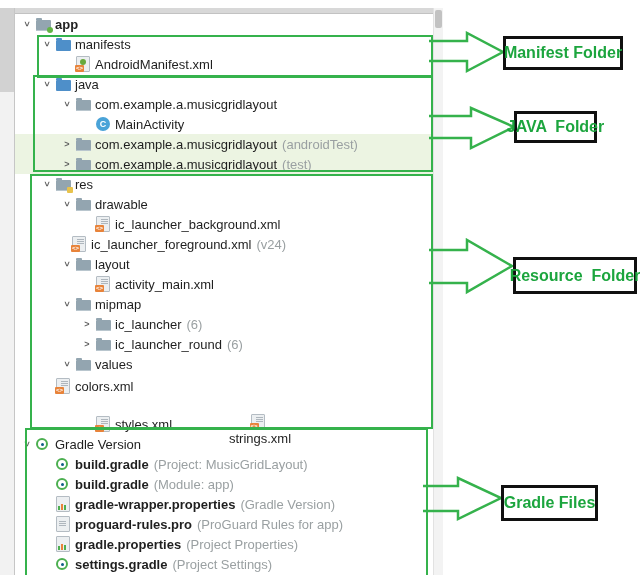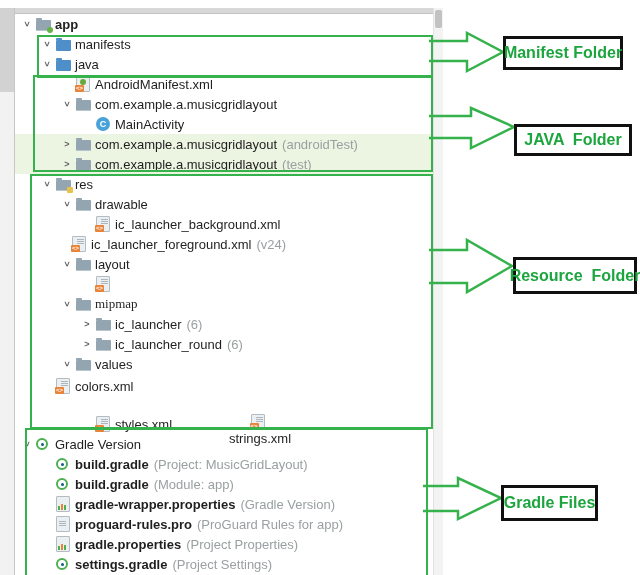--- a/index.html
+++ b/index.html
@@ -106,36 +106,36 @@
           </span>
           <span class="lbl" style="font-weight: 700;">app</span>
         </div>
         <div class="row" style="padding-left: 24px;">
           <span class="chev exp">&gt;</span>
           <span class="islot">
             <span class="folder f-blue"></span>
           </span>
           <span class="lbl" style="font-weight: 400;">manifests</span>
         </div>
+        <div class="row" style="padding-left: 44px;">
+          <span class="chev"></span>
+          <span class="islot">
+            <span class="page">
+              <span class="dotg"></span>
+              <span class="tag">&lt;&gt;</span>
+            </span>
+          </span>
+          <span class="lbl" style="font-weight: 400;">AndroidManifest.xml</span>
+        </div>
         <div class="row" style="padding-left: 24px;">
           <span class="chev exp">&gt;</span>
           <span class="islot">
             <span class="folder f-blue"></span>
           </span>
           <span class="lbl" style="font-weight: 400;">java</span>
-        </div>
-        <div class="row" style="padding-left: 44px;">
-          <span class="chev"></span>
-          <span class="islot">
-            <span class="page">
-              <span class="dotg"></span>
-              <span class="tag">&lt;&gt;</span>
-            </span>
-          </span>
-          <span class="lbl" style="font-weight: 400;">AndroidManifest.xml</span>
         </div>
         <div class="row" style="padding-left: 44px;">
           <span class="chev exp">&gt;</span>
           <span class="islot">
             <span class="folder f-gray"></span>
           </span>
           <span class="lbl" style="font-weight: 400;">com.example.a.musicgridlayout</span>
         </div>
         <div class="row" style="padding-left: 64px;">
           <span class="chev"></span>
@@ -205,27 +205,28 @@
           <span class="lbl" style="font-weight: 400;">layout</span>
         </div>
         <div class="row" style="padding-left: 64px;">
           <span class="chev"></span>
           <span class="islot">
             <span class="page">
               <span class="lines"></span>
               <span class="tag">&lt;&gt;</span>
             </span>
           </span>
-        </div>
-        <div class="row" style="padding-left: 44px;">
-          <span class="chev exp">&gt;</span>
-          <span class="islot">
-            <span class="folder f-gray"></span>
-          </span>
-          <span class="lbl" style="font-weight: 400; font-family: Liberation Serif, serif;">mipmap</span>
+          <span class="lbl" style="font-weight: 400;">activity_main.xml</span>
+        </div>
+        <div class="row" style="padding-left: 44px;">
+          <span class="chev exp">&gt;</span>
+          <span class="islot">
+            <span class="folder f-gray"></span>
+          </span>
+          <span class="lbl" style="font-weight: 400;">mipmap</span>
         </div>
         <div class="row" style="padding-left: 64px;">
           <span class="chev">&gt;</span>
           <span class="islot">
             <span class="folder f-gray"></span>
           </span>
           <span class="lbl" style="font-weight: 400;">ic_launcher</span>
           <span class="ann">(6)</span>
         </div>
         <div class="row" style="padding-left: 64px;">
@@ -366,17 +367,17 @@
     <path d="M0 10 L42 10 L42 2 L85 21 L42 42 L42 32 L0 32" fill="none" stroke="#35b24c" stroke-width="2.5"></path>
   </svg>
   <svg class="arrow" style="left:429px;top:230px;" width="86" height="58">
     <path d="M0 12 L38 12 L38 2 L83 28 L38 54 L38 45 L0 45" fill="none" stroke="#35b24c" stroke-width="2.5"></path>
   </svg>
   <svg class="arrow" style="left:423px;top:468px;" width="82" height="46">
     <path d="M0 10 L35 10 L35 2 L78 22 L35 43 L35 35 L0 35" fill="none" stroke="#35b24c" stroke-width="2.5"></path>
   </svg>
 
   <div class="callout" style="left:503px;top:28px;width:120px;height:34px;">Manifest Folder</div>
-  <div class="callout" style="left:514px;top:116px;width:118px;height:32px;">JAVA  Folder</div>
+  <div class="callout" style="left:514px;top:103px;width:83px;height:32px;">JAVA  Folder</div>
   <div class="callout" style="left:513px;top:249px;width:124px;height:37px;">Resource  Folder</div>
   <div class="callout" style="left:501px;top:477px;width:97px;height:36px;">Gradle Files</div>
 
 </div>
 
 </body></html>

